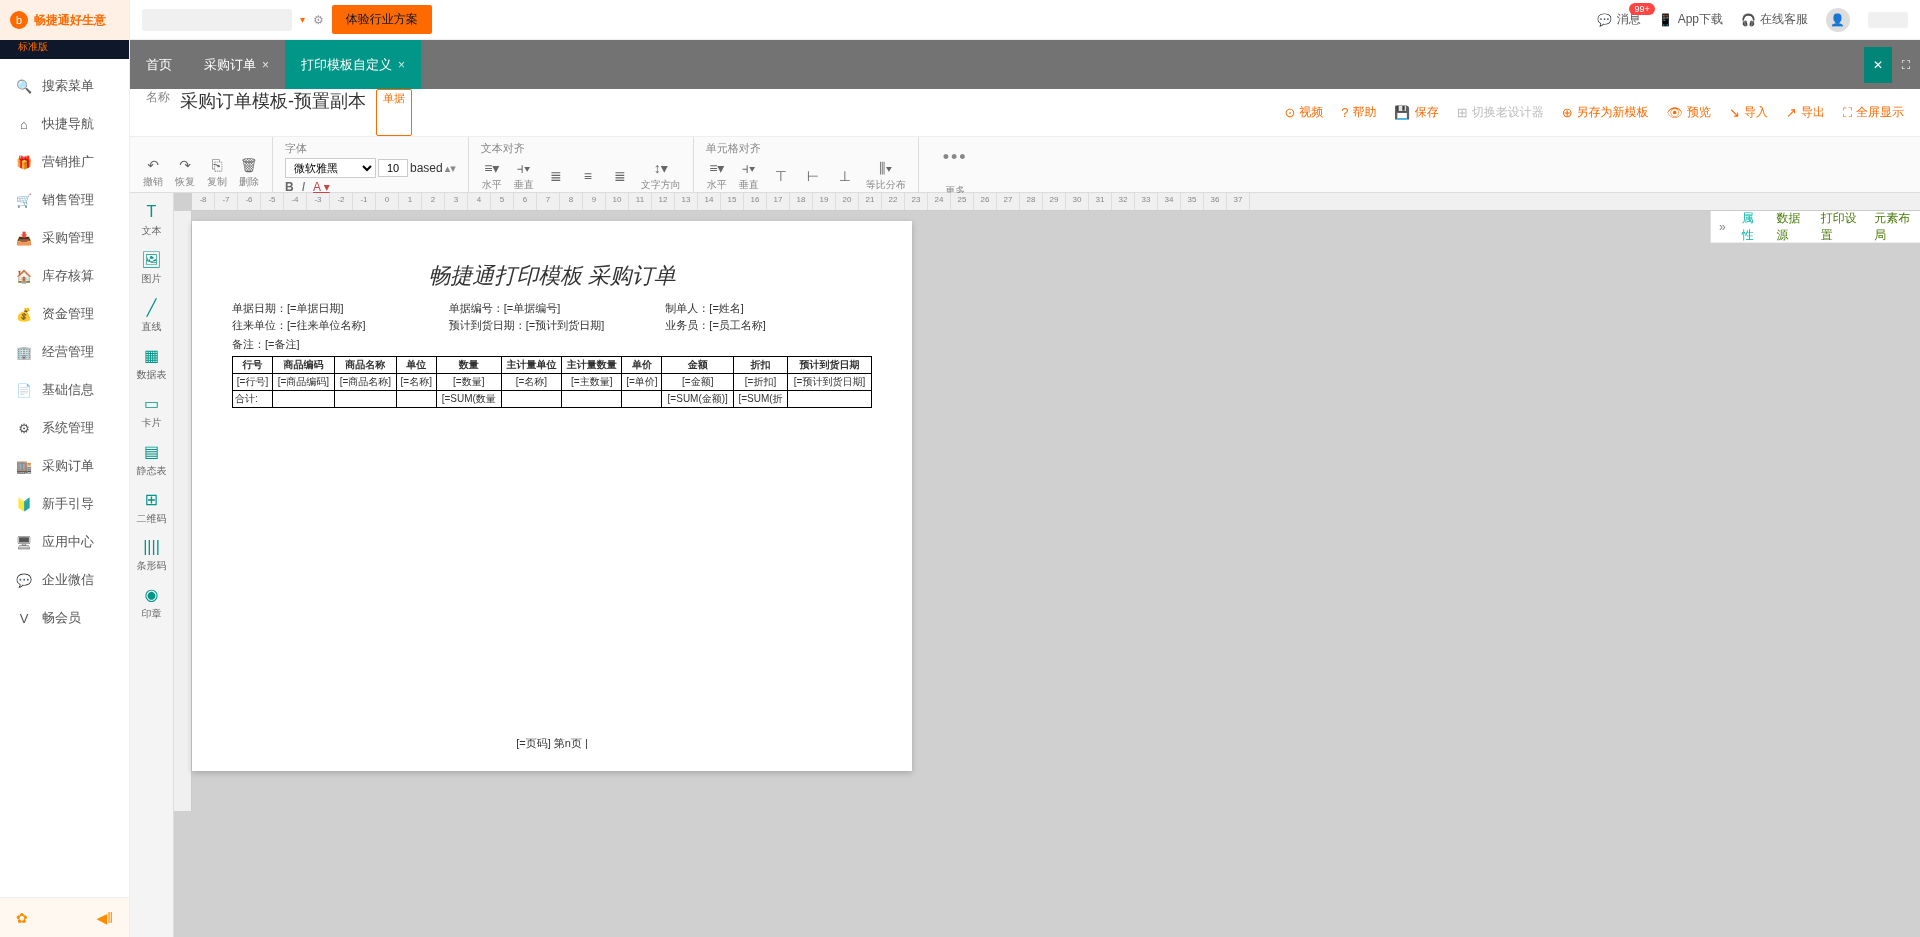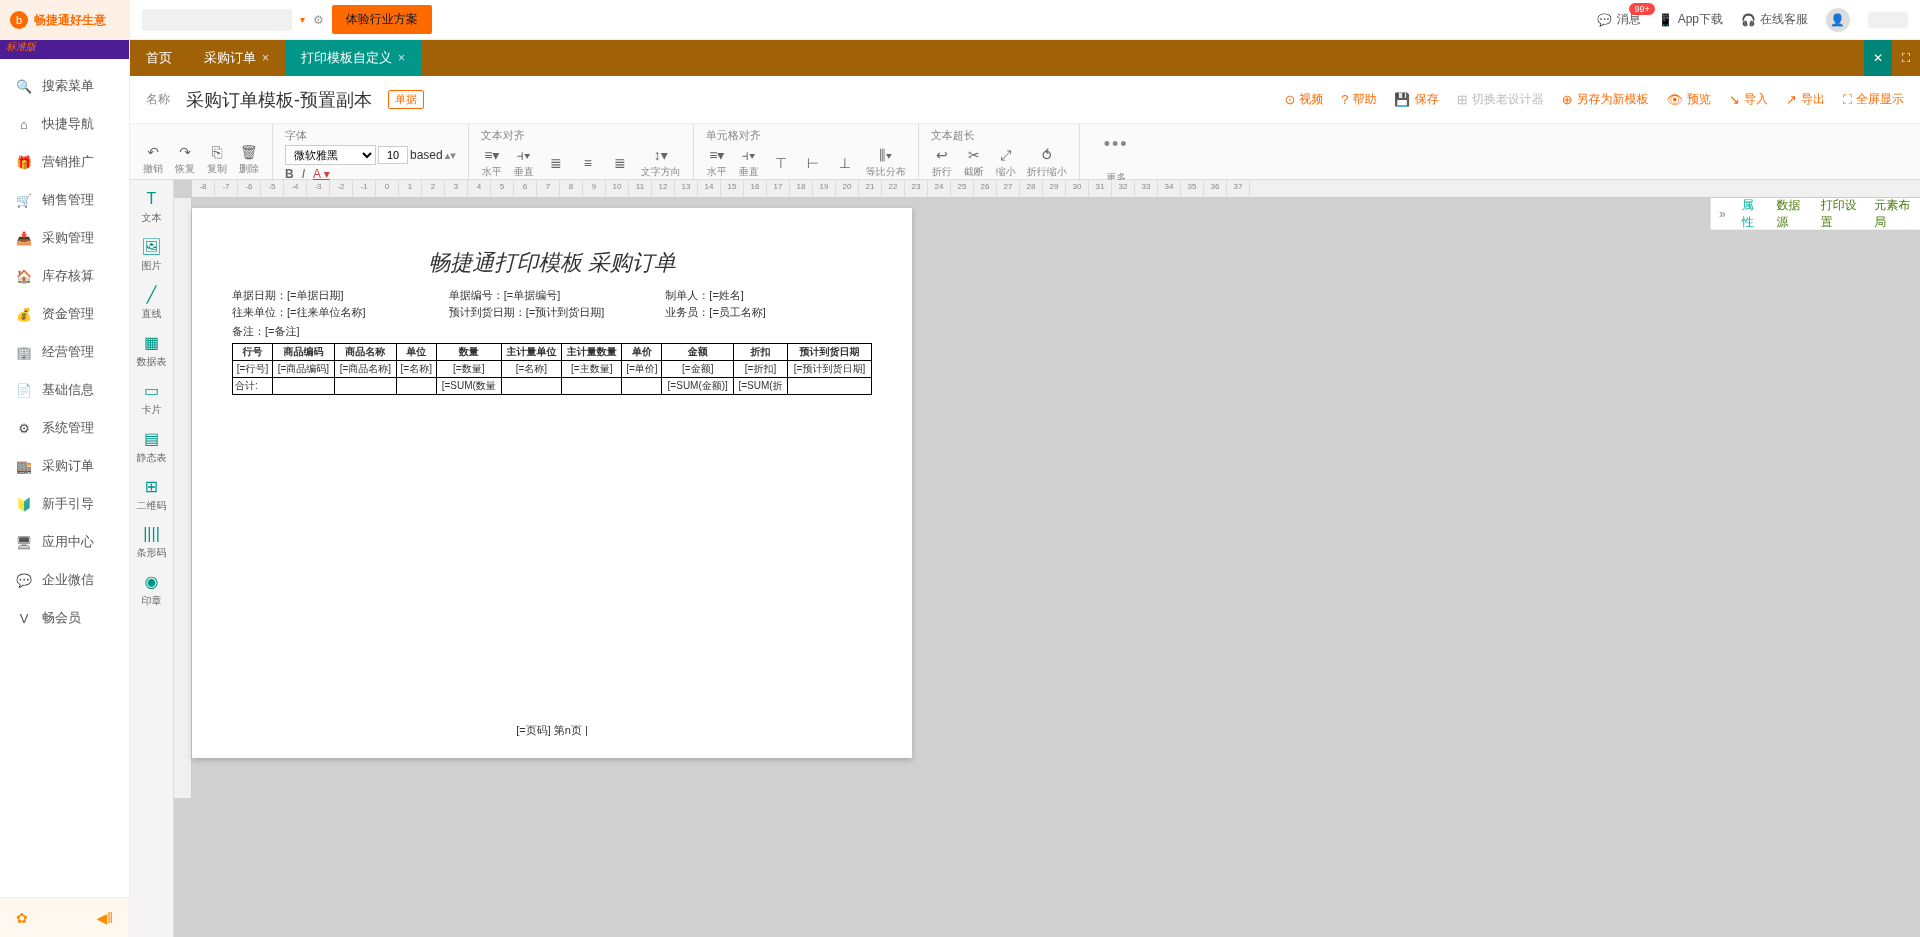--- a/index.html
+++ b/index.html
@@ -5,21 +5,21 @@
     * { margin: 0; padding: 0; box-sizing: border-box; font-family: "Microsoft YaHei", sans-serif; }
     body { font-size: 12px; color: #333; background: #fff; overflow: hidden; }
     
     .app { display: flex; height: 100vh; }
     
     
     .sidebar { width: 130px; background: #fff; border-right: 1px solid #eee; display: flex; flex-direction: column; }
     .logo-area { height: 40px; padding: 5px 10px; background: #fff0e6; display: flex; align-items: center; gap: 6px; }
     .logo-icon { width: 18px; height: 18px; background: #ff6a00; border-radius: 50%; display: flex; align-items: center; justify-content: center; color: #fff; font-size: 11px; }
     .logo-text { color: #ff6a00; font-size: 12px; font-weight: bold; }
-    .sidebar-sub { padding: 0 6px 5px; background: #4c1d95; color: #ff6a00; font-size: 10px; font-style: italic; }
+    .sidebar-sub { padding: 0 18px 5px; background: #0f172a; color: #ff6a00; font-size: 10px; }
     
     .nav-items { flex: 1; padding: 8px 0; }
     .nav-item { display: flex; align-items: center; gap: 10px; padding: 10px 16px; color: #555; cursor: pointer; font-size: 13px; }
     .nav-icon { width: 16px; height: 16px; display: inline-flex; align-items: center; justify-content: center; }
     
     .sidebar-footer { height: 40px; display: flex; align-items: center; padding: 0 16px; gap: 20px; border-top: 1px solid #f0f0f0; background:#fff8f0; }
     .sidebar-footer span { color: #ff8c00; font-size: 14px; cursor: pointer; }
     
     
     .main { flex: 1; display: flex; flex-direction: column; overflow: hidden; }
@@ -30,30 +30,30 @@
     .dropdown-indicator { color: #ff6a00; font-size: 10px; }
     .gear { color: #999; cursor: pointer; }
     .btn-orange { background: #ff6a00; color: #0f172a; padding: 6px 14px; border: none; border-radius: 2px; cursor: pointer; font-size: 12px; }
     .header-right { display: flex; align-items: center; gap: 18px; }
     .header-link { display: flex; align-items: center; gap: 4px; color: #555; cursor: pointer; font-size: 12px; }
     .badge-area { position: relative; }
     .badge { position: absolute; top: -8px; right: -14px; background: #ff4444; color: #fff; border-radius: 8px; font-size: 9px; padding: 1px 5px; }
     .avatar { width: 24px; height: 24px; border-radius: 50%; background: #ddd; display: flex; align-items: center; justify-content: center; color: #999; }
     
     
-    .tabs-bar { height: 36px; background: #a16207; display: flex; align-items: center; }
+    .tabs-bar { height: 49px; background: #737373; display: flex; align-items: center; }
     .tab { padding: 0 16px; height: 100%; display: flex; align-items: center; color: #fff; cursor: pointer; gap: 6px; font-size: 13px; }
     .tab.active { background: #009688; }
     .tab-close { font-size: 12px; opacity: 0.8; }
     .tabs-right { margin-left: auto; display: flex; align-items: center; }
     .tabs-icon { width: 28px; height: 36px; display: flex; align-items: center; justify-content: center; color: #fff; cursor: pointer; }
     .tabs-icon.dark { background: #008577; }
     
     
-    .title-bar { height: 48px; display: flex; align-items: center; padding: 0 16px; border-bottom: 1px solid #eee; gap: 16px; }
+    .title-bar { height: 48px; display: flex; padding: 0 16px; border-bottom: 1px solid #eee; gap: 10px; }
     .title-label { color: #888; font-size: 12px; }
     .title-text { font-size: 18px; color: #333; }
     .tag-orange { border: 1px solid #ff6a00; color: #ff6a00; padding: 1px 6px; font-size: 11px; border-radius: 2px; }
     .title-actions { margin-left: auto; display: flex; gap: 18px; align-items: center; }
     .action-link { display: flex; align-items: center; gap: 4px; color: #555; cursor: pointer; font-size: 12px; }
     .action-link.orange { color: #ff6a00; }
     .act-icon { font-size: 13px; }
     
     
     .toolbar { height: 56px; display: flex; border-bottom: 1px solid #ddd; background: #fafafa; }
@@ -359,41 +359,20 @@
             </div>
           <div class="tool-btn">
               <span class="tool-btn-icon">⊢</span>
             </div>
           <div class="tool-btn">
               <span class="tool-btn-icon">⊥</span>
             </div>
           <div class="tool-btn">
               <span class="tool-btn-icon">⫼▾</span>
               <span class="tool-btn-label">等比分布</span>
-            </div>
-        </div>
-      </div>
-      <div class="tool-group">
-        <div class="tool-group-title">文本超长</div>
-        <div class="tool-row">
-          <div class="tool-btn">
-              <span class="tool-btn-icon">↩</span>
-              <span class="tool-btn-label">折行</span>
-            </div>
-          <div class="tool-btn">
-              <span class="tool-btn-icon">✂</span>
-              <span class="tool-btn-label">截断</span>
-            </div>
-          <div class="tool-btn">
-              <span class="tool-btn-icon">⤢</span>
-              <span class="tool-btn-label">缩小</span>
-            </div>
-          <div class="tool-btn">
-              <span class="tool-btn-icon">⥀</span>
-              <span class="tool-btn-label">折行缩小</span>
             </div>
         </div>
       </div>
       <div style="display:flex;flex-direction:column;align-items:center;justify-content:center;padding:0 12px">
         <span class="more-dots">•••</span>
         <span class="more-label">更多</span>
       </div>
     </div>
 
     <div class="editor-area">

